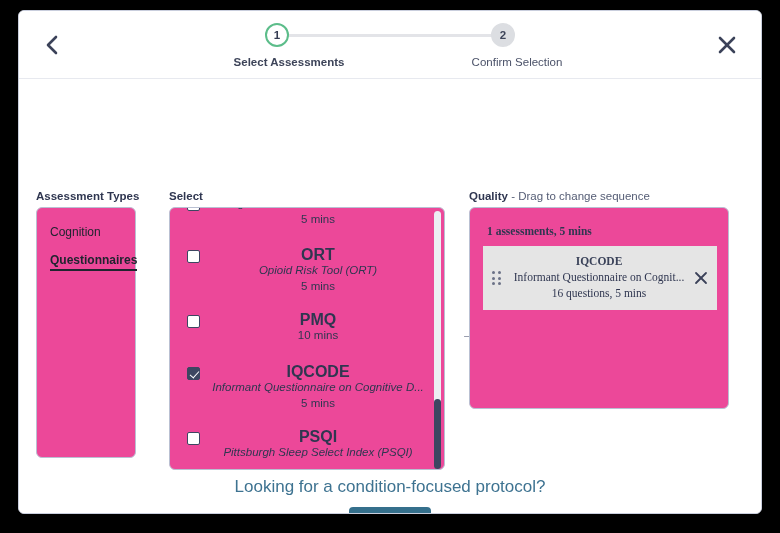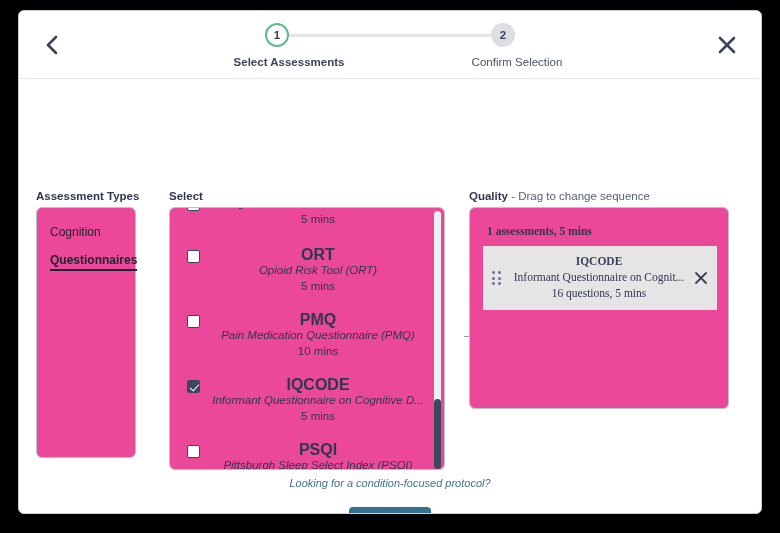--- a/index.html
+++ b/index.html
@@ -266,25 +266,24 @@
     transform: translateY(-50%);
     width: 18px; height: 18px;
     display: flex; align-items: center; justify-content: center;
     cursor: pointer;
   }
   
   .protocol-link {
     position: absolute;
     left: 0; right: 0; top: 398px;
     text-align: center;
-    font-size: 11px;
+    font-size: 17px;
     color: #3e7391;
     text-decoration: none;
     cursor: pointer;
-    font-style: italic;
   }
   .next-btn {
     position: absolute;
     left: 50%; top: 428px;
     transform: translateX(-50%);
     width: 82px; height: 34px;
     background: #35708c;
     color: #fff;
     border: none;
     border-radius: 4px;
@@ -357,21 +356,20 @@
             <div class="assess-item">
               <span class="cbox"></span>
               <div class="a-code">ORT</div>
               <div class="a-name">Opioid Risk Tool (ORT)</div>
               <div class="a-dur">5 mins</div>
             </div>
 
             <div class="assess-item">
               <span class="cbox"></span>
               <div class="a-code">PMQ</div>
-              <div class="a-name">Pain Medication Questionnaire (PMQ)</div>
               <div class="a-dur">10 mins</div>
             </div>
 
             <div class="assess-item">
               <span class="cbox checked"></span>
               <div class="a-code">IQCODE</div>
               <div class="a-name">Informant Questionnaire on Cognitive D...</div>
               <div class="a-dur">5 mins</div>
             </div>
 

